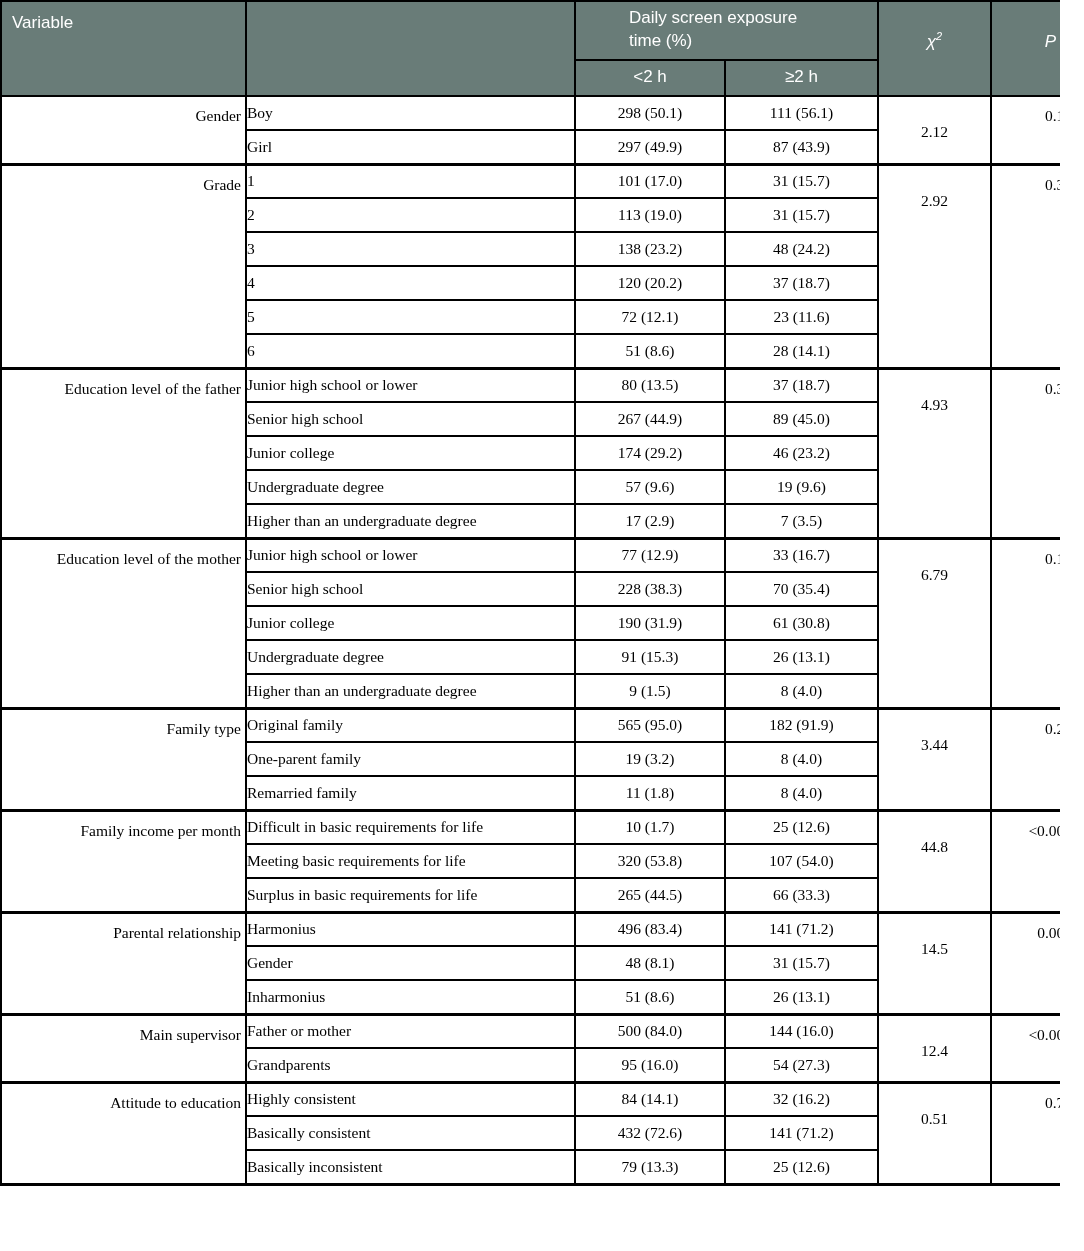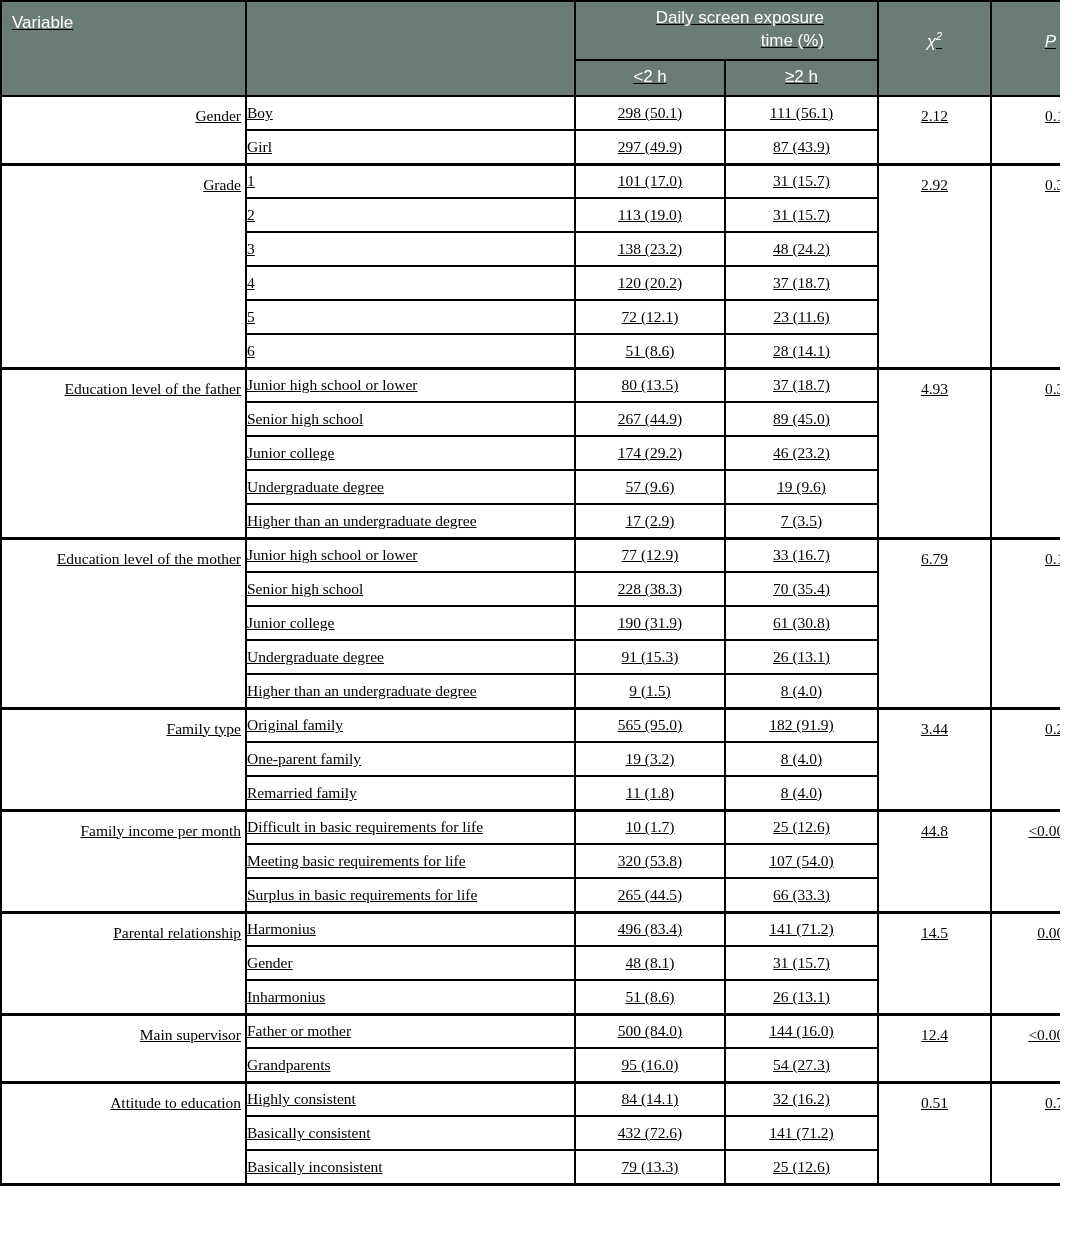--- a/index.html
+++ b/index.html
@@ -13,21 +13,20 @@
   html, body {
     margin: 0;
     padding: 0;
     background: var(--body-bg);
   }
   .page {
     width: 1060px;
     height: 1251px;
     background: var(--body-bg);
     overflow: hidden;
-    text-decoration: underline;
   }
   table.stat-table {
     border-collapse: collapse;
     table-layout: fixed;
     width: 1084px;
     background: var(--body-bg);
   }
   
   thead th {
     background: var(--header-bg);
@@ -40,21 +39,21 @@
   thead tr.h1 { height: 59px; }
   thead tr.h2 { height: 36px; }
   th.h-variable {
     text-align: left;
     vertical-align: top;
     padding: 11px 0 0 10px;
   }
   th.h-blank { border-bottom: 2.5px solid var(--border-color); }
   th.h-variable, th.h-chi, th.h-p { border-bottom: 2.5px solid var(--border-color); }
   th.h-exposure {
-    text-align: right;
+    text-align: left;
     vertical-align: middle;
     padding: 4px 0 6px 0;
   }
   th.h-exposure .wrapbox {
     max-width: 195px;
     margin: 0 auto;
     line-height: 1.3;
   }
   th.h-sub {
     text-align: center;
@@ -90,21 +89,21 @@
     text-align: right;
     padding: 10px 4px 0 8px;
     vertical-align: top;
     white-space: normal;
   }
   td.c-cat { text-align: left; }
   td.c-num { text-align: center; }
   td.c-chi {
     text-align: center;
     vertical-align: top;
-    padding-top: 10px;
+    padding-top: 26px;
   }
   td.c-p {
     text-align: right;
     padding: 10px 12px 0 0;
     vertical-align: top;
     margin-top: 24px;
   }
   
   tr.r-inner td.c-cat,
   tr.r-inner td.c-num { border-bottom: 2px solid var(--border-color); }

